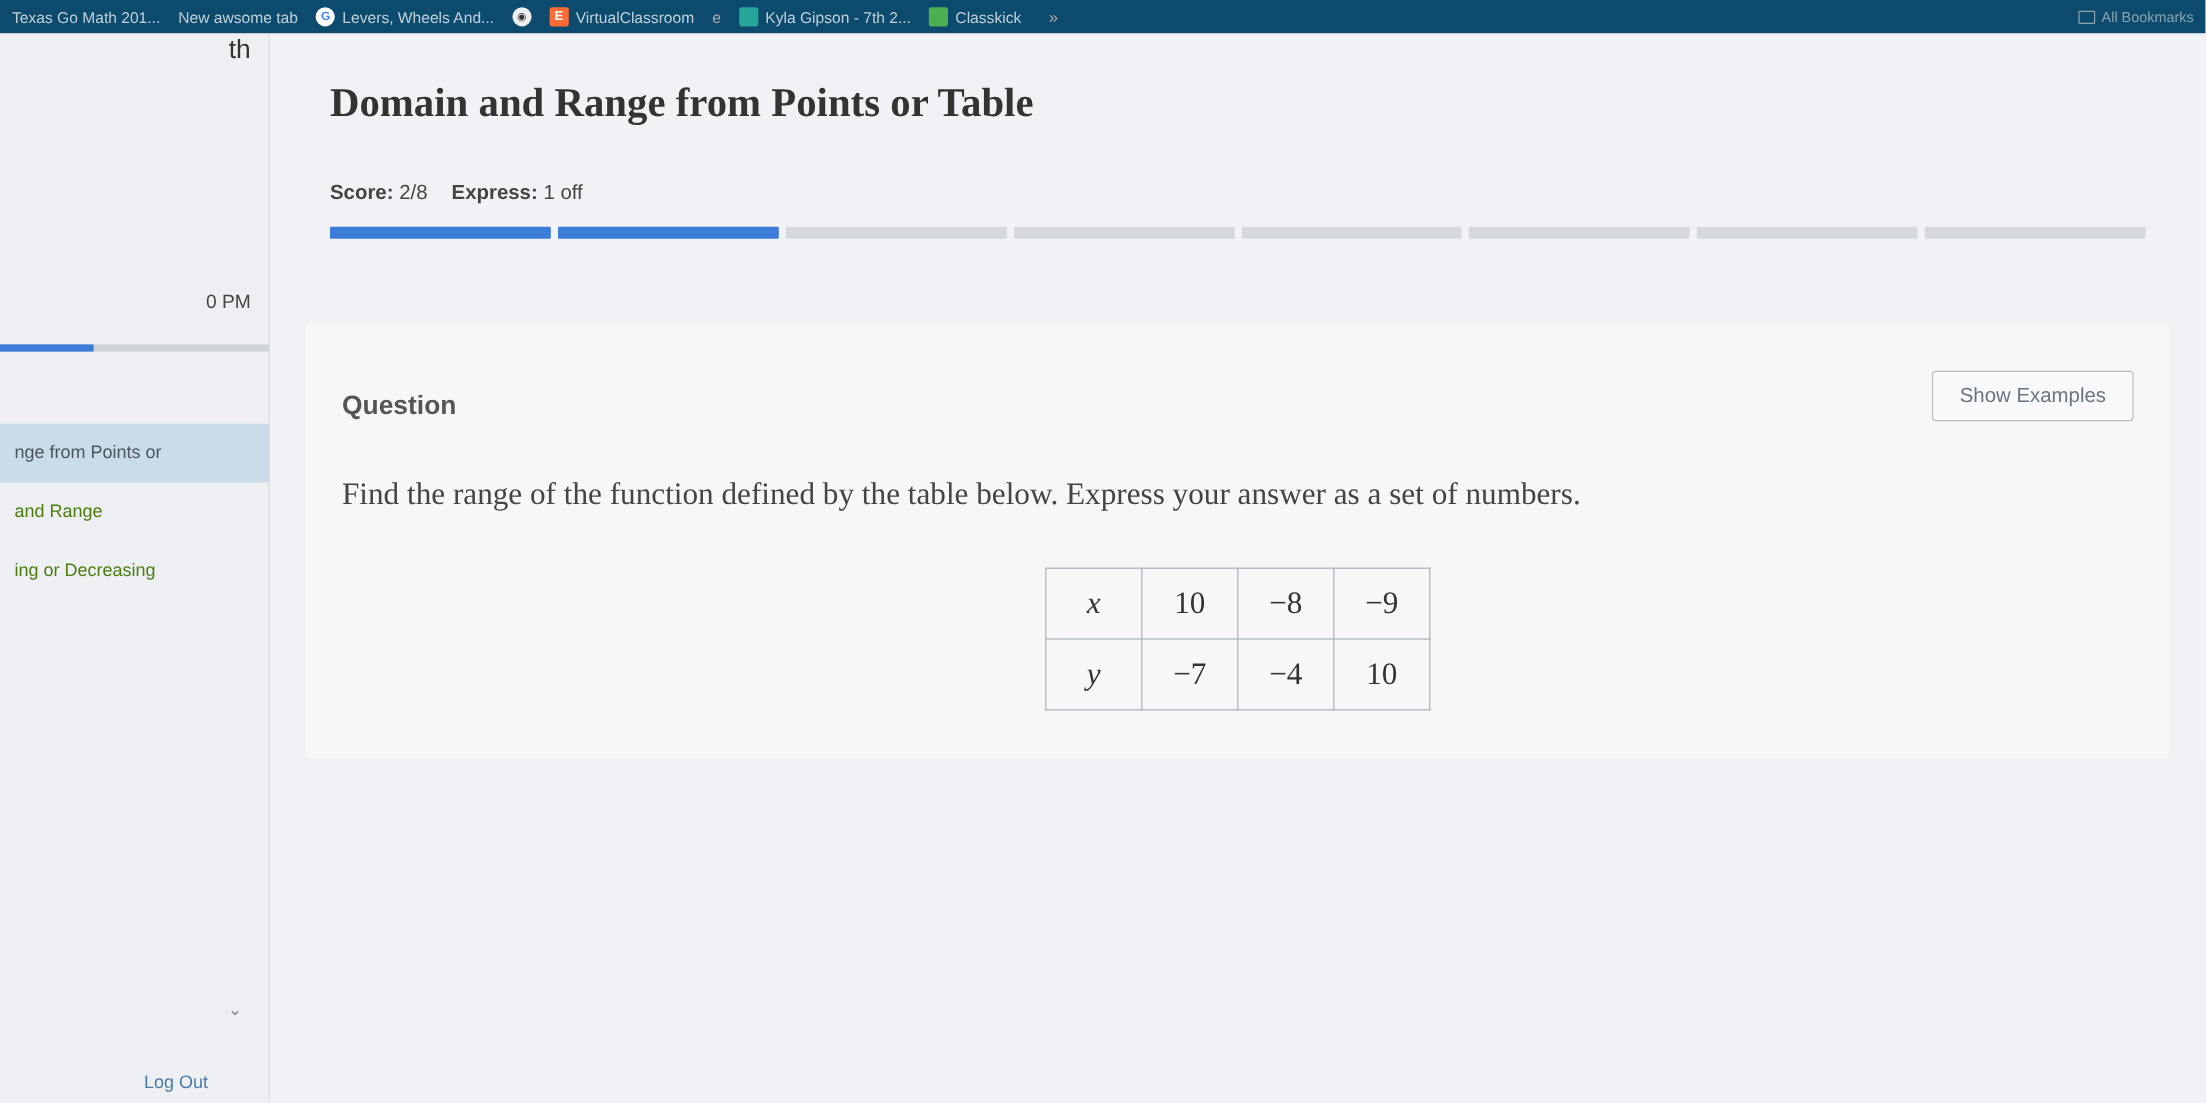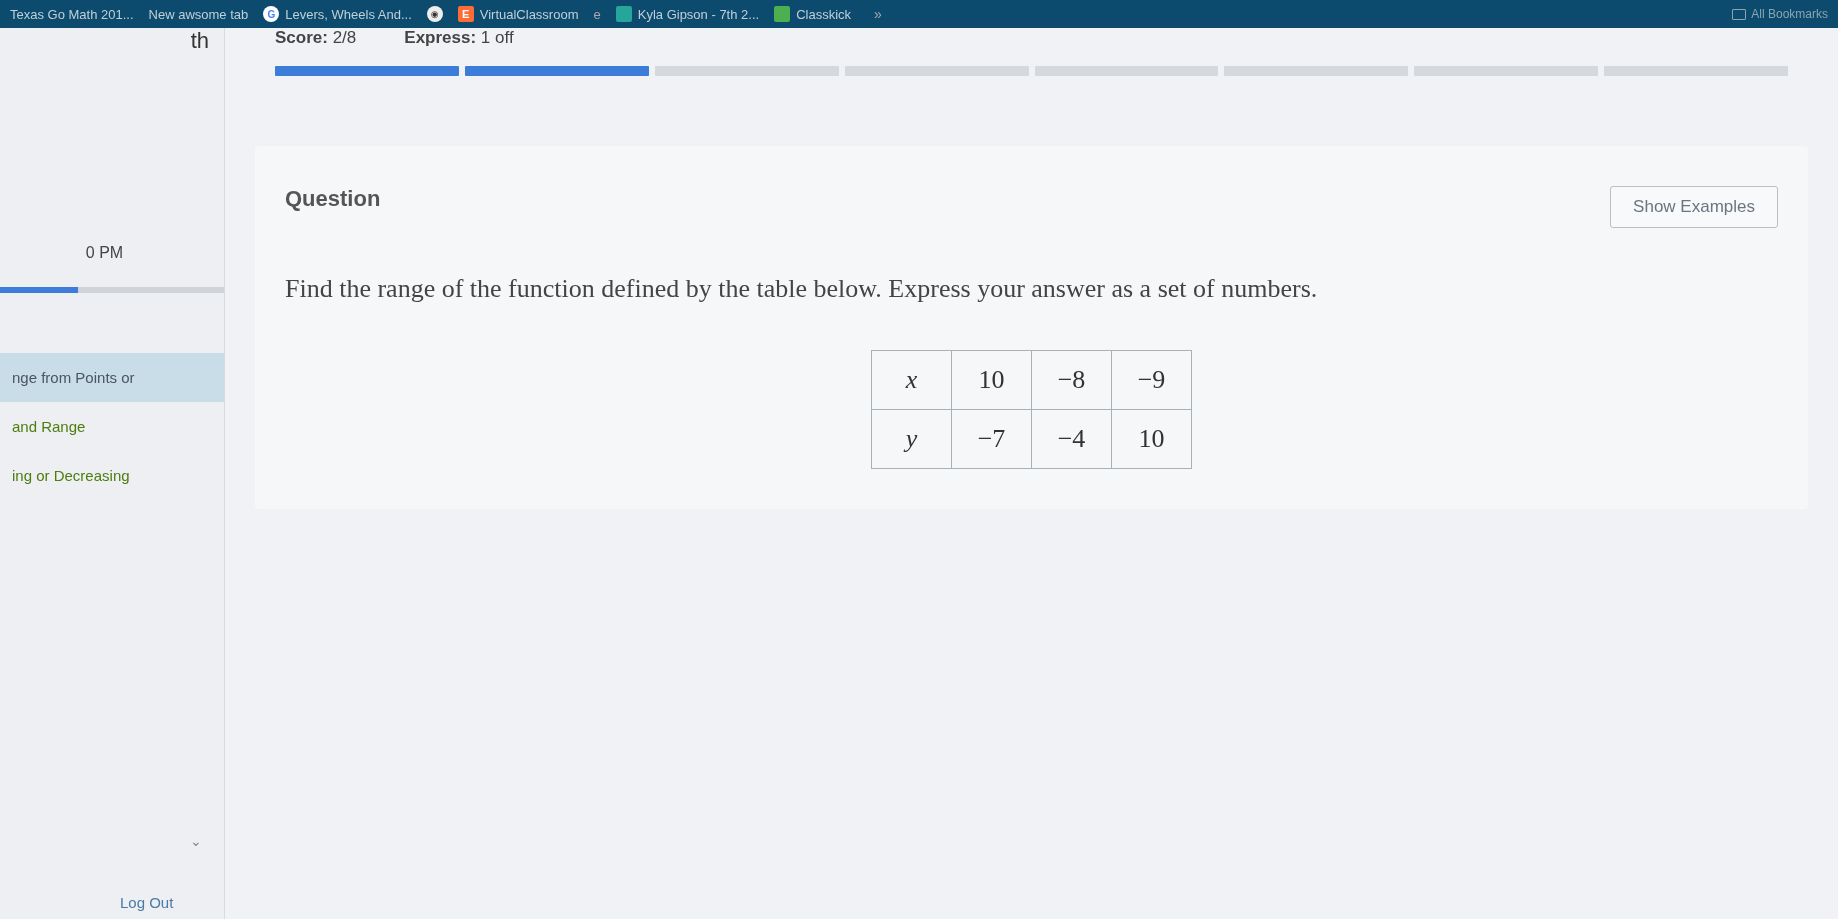--- a/index.html
+++ b/index.html
@@ -98,21 +98,21 @@
     .sidebar-header {
       font-size: 22px;
       color: #333;
       padding: 0 15px 35px 0;
       text-align: right;
     }
     .sidebar-time {
       font-size: 16px;
       color: #444;
       padding: 155px 15px 15px 0;
-      text-align: center;
+      text-align: right;
     }
     .sidebar-progress {
       height: 6px;
       background: #d0d4d9;
       margin: 10px 0 60px 0;
       position: relative;
     }
     .sidebar-progress-fill {
       height: 100%;
       width: 35%;
@@ -146,21 +146,21 @@
       font-size: 34px;
       font-weight: 600;
       color: #333;
       padding: 40px 50px 45px 50px;
     }
     .score-section {
       padding: 0 50px 20px 50px;
     }
     .score-line {
       display: flex;
-      gap: 48px;
+      gap: 20px;
       font-size: 17px;
       color: #444;
       margin-bottom: 18px;
     }
     .score-label {
       font-weight: 600;
     }
     .progress-bar {
       display: flex;
       gap: 6px;
@@ -176,21 +176,21 @@
     }
     .question-card {
       background: #f5f7f9;
       margin: 50px 30px 0 30px;
       padding: 40px 30px;
       border-radius: 4px;
     }
     .question-header {
       display: flex;
       justify-content: space-between;
-      align-items: flex-start;
+      align-items: flex-end;
       margin-bottom: 40px;
     }
     .question-label {
       font-size: 22px;
       font-weight: 600;
       color: #555;
     }
     .show-examples-btn {
       border: 1px solid #b8bfc7;
       background: #f8f9fb;
@@ -283,20 +283,21 @@
       <div class="sidebar-progress-fill"></div>
     </div>
     <div class="sidebar-item active">nge from Points or</div>
     <div class="sidebar-item">and Range</div>
     <div class="sidebar-item">ing or Decreasing</div>
     <div class="sidebar-chevron">⌄</div>
     <div class="sidebar-logout">Log Out</div>
   </div>
 
   <div class="content">
+    <h1 class="page-title">Domain and Range from Points or Table</h1>
 
     <div class="score-section">
       <div class="score-line">
         <span>
           <span class="score-label">Score:</span>
           <span>2/8</span>
         </span>
         <span>
           <span class="score-label">Express:</span>
           <span>1 off</span>

